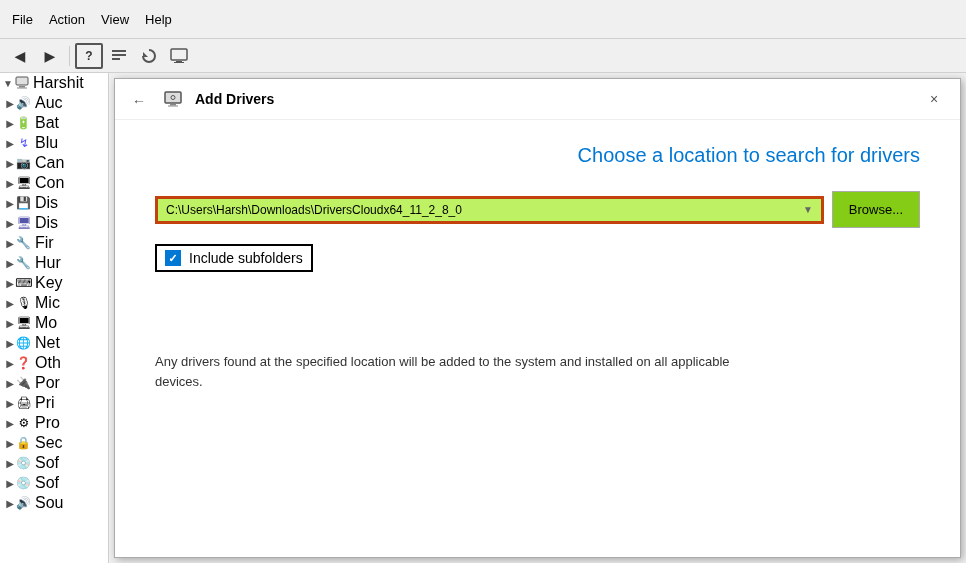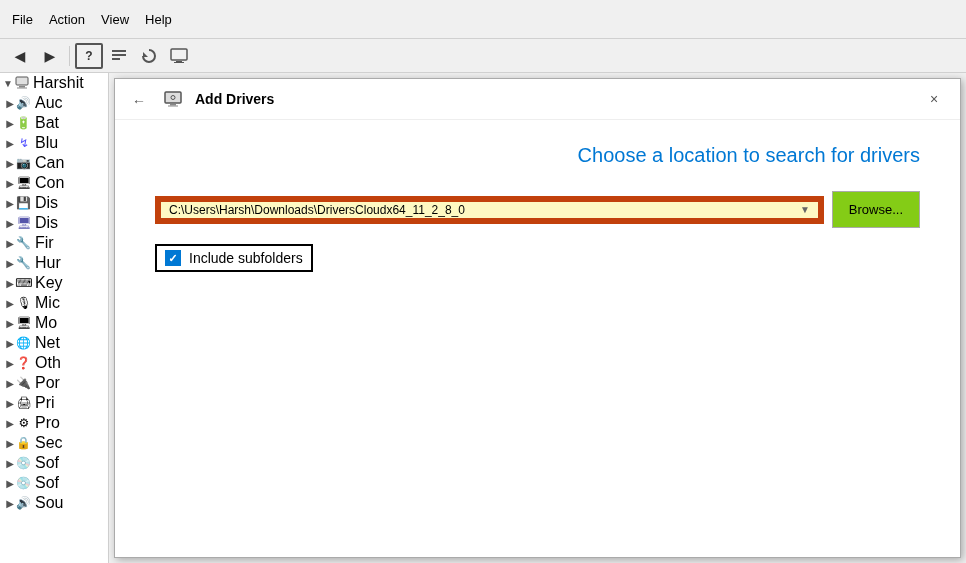--- a/index.html
+++ b/index.html
@@ -198,24 +198,24 @@
 
     .path-row {
       display: flex;
       align-items: center;
       gap: 8px;
       margin-bottom: 16px;
     }
     .path-dropdown {
       flex: 1;
       height: 28px;
-      border: 6px solid #c2410c;
+      border: 3px solid #c2410c;
       padding: 0 8px;
       font-size: 12px;
-      background: #fef9c3;
+      background: #bef264;
       color: #000;
       display: flex;
       align-items: center;
       justify-content: space-between;
       cursor: pointer;
     }
     .path-text {
       overflow: hidden;
       text-overflow: ellipsis;
       white-space: nowrap;
@@ -463,17 +463,18 @@
           <button class="browse-btn">Browse...</button>
         </div>
 
         <div class="checkbox-row">
           <div class="checkbox-box">
             <span class="checkbox-check">✓</span>
           </div>
           <span class="checkbox-label">Include subfolders</span>
         </div>
 
+        <p class="info-text">Any drivers found at the specified location will be added to the system and installed on all applicable devices.</p>
       </div>
     </div>
   </div>
 
 </div>
 
 </body></html>

